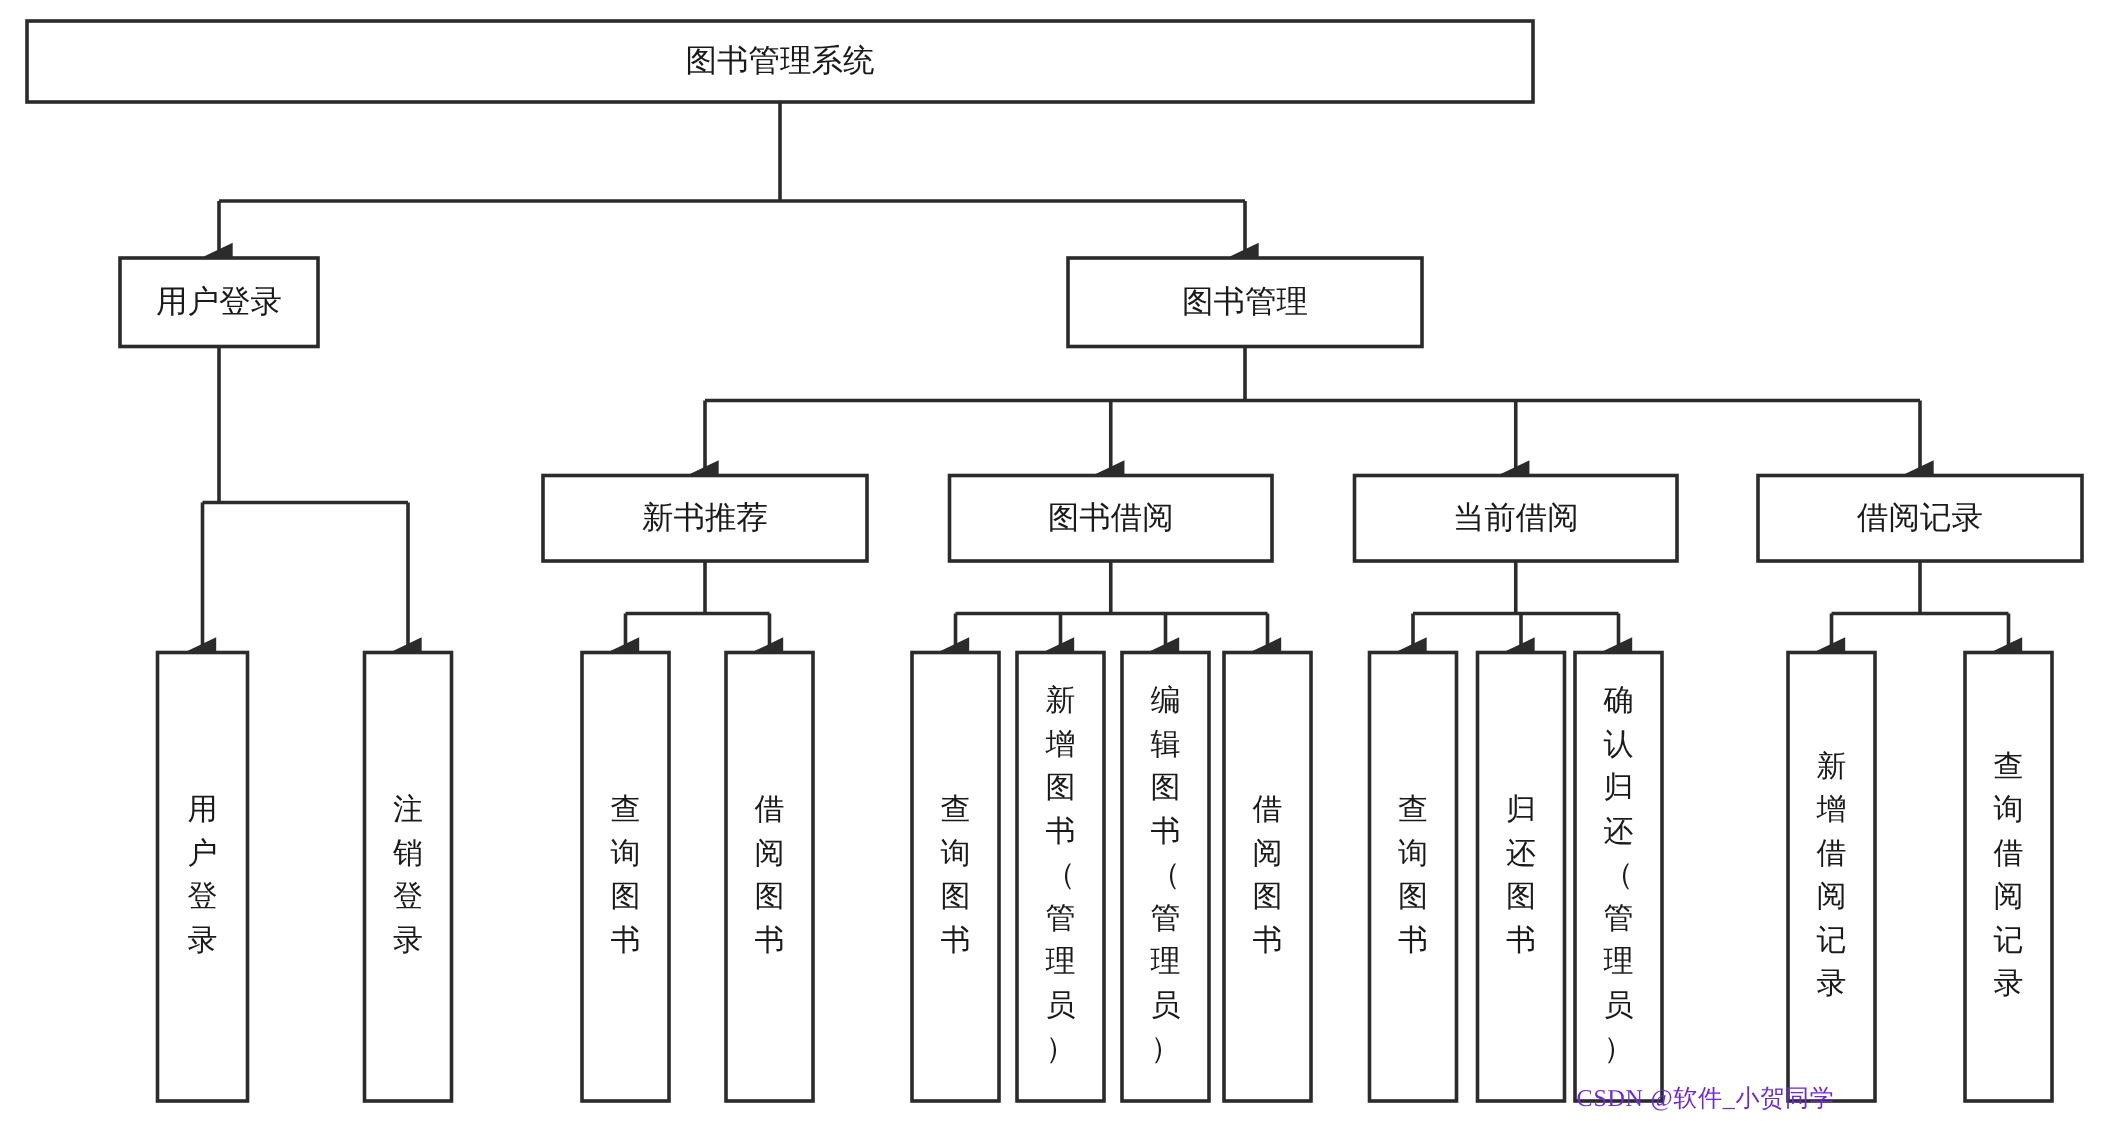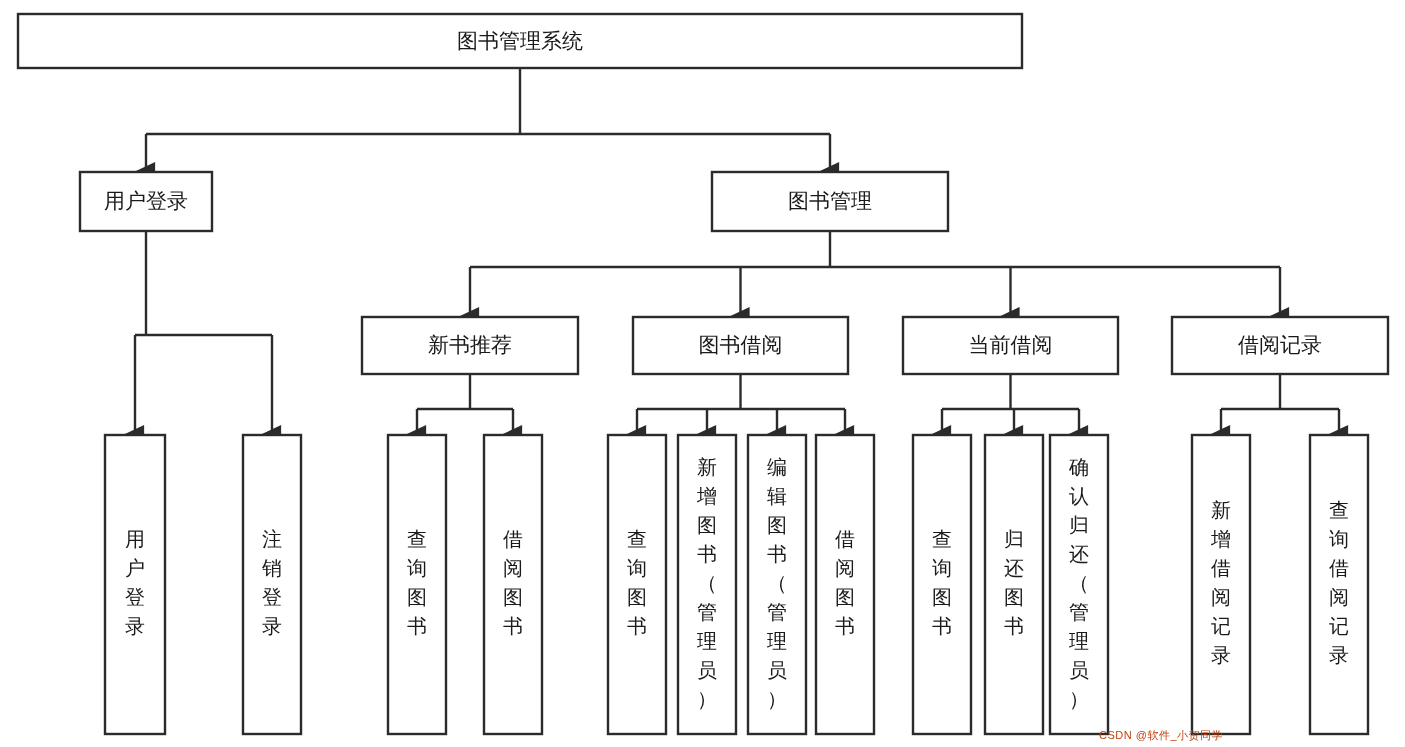--- a/index.html
+++ b/index.html
@@ -47,23 +47,23 @@
     dominant-baseline: middle;
     white-space: pre;
   }
   .node-label.leaf {
     font-size: 20px;
   }
   .watermark {
     position: absolute;
     right: 8px;
     bottom: 4px;
-    font-family: Liberation Sans, sans-serif;
-    font-size: 11px;
-    color: #c2410c;
+    font-family: Liberation Serif, serif;
+    font-size: 16px;
+    color: #6d28d9;
     letter-spacing: 0.5px;
     user-select: none;
     pointer-events: none;
   }
 </style>
 </head>
 <body>
 
 <div id="diagram-root">
   <svg class="diagram" viewBox="0 0 1405 747" xmlns="http://www.w3.org/2000/svg">

